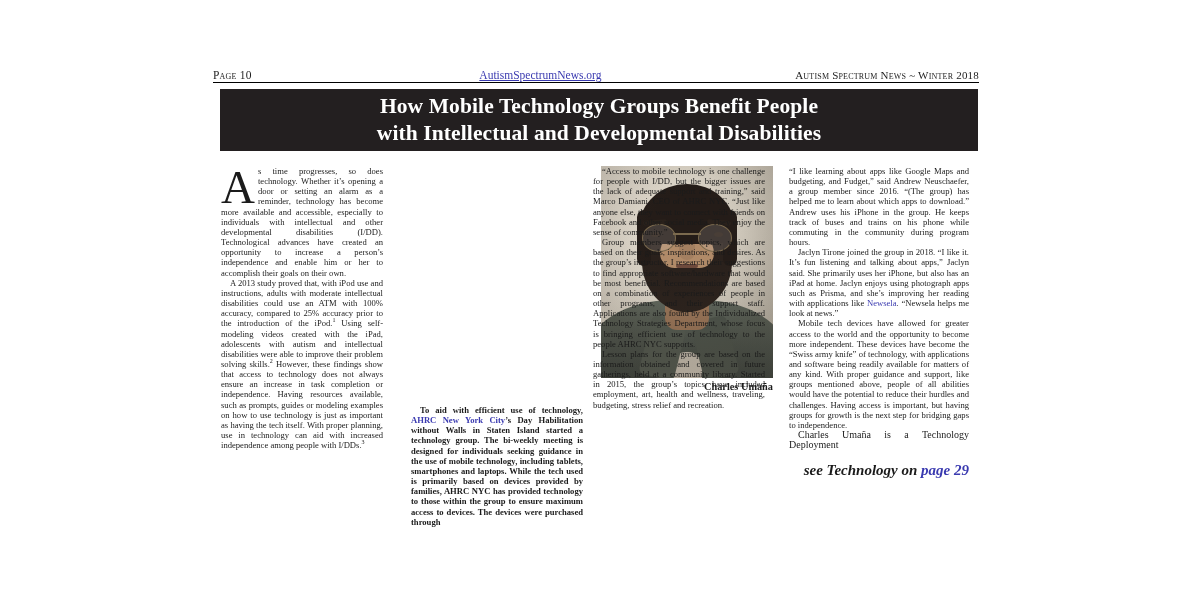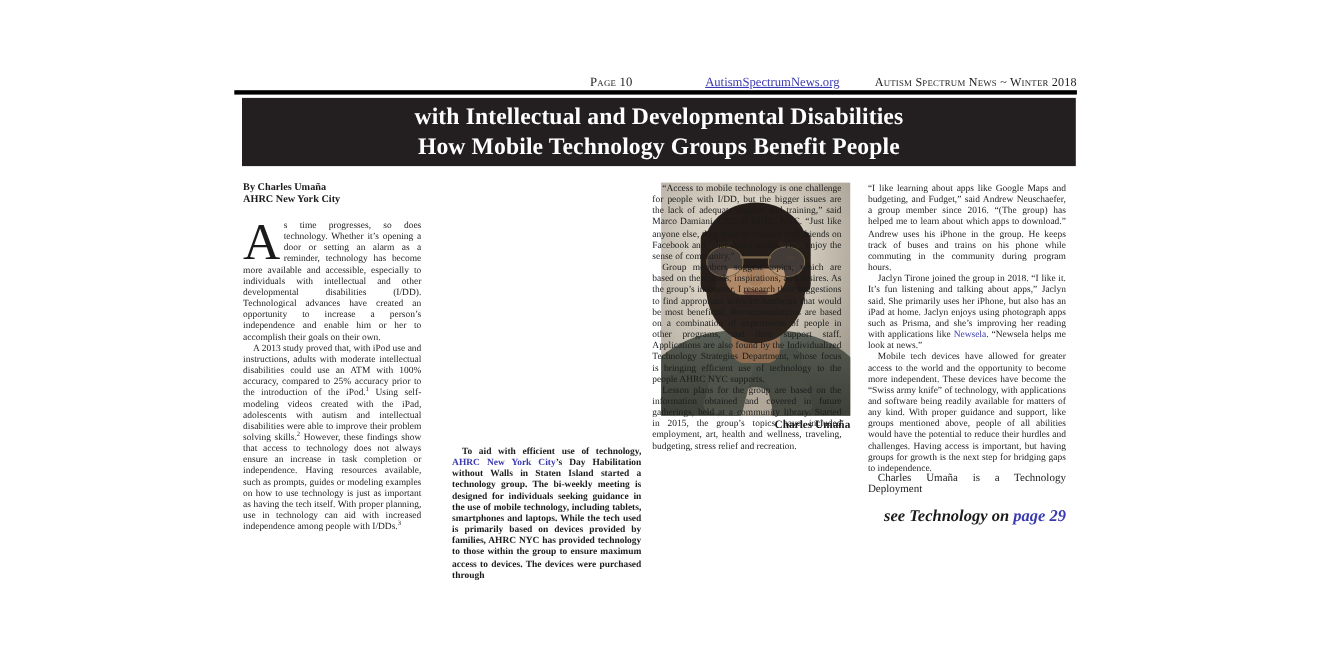--- a/index.html
+++ b/index.html
@@ -25,22 +25,22 @@
 
   
   .masthead {
     position: absolute;
     left: 213px;
     top: 61px;
     width: 766px;
     height: 20px;
     display: flex;
     align-items: flex-end;
-    justify-content: flex-end;
-    border-bottom: 4px solid #000000;
+    justify-content: space-between;
+    border-bottom: 1px solid #000000;
     padding-bottom: 1px;
     gap: 32px;
   }
   .mh-page {
     font-family: "Liberation Serif", serif;
     font-size: 11.5px;
     font-variant: small-caps;
     letter-spacing: 0.2px;
     color: #1d1d1d;
     white-space: nowrap;
@@ -339,31 +339,27 @@
 
 <div class="page">
 
   <div class="masthead">
     <span class="mh-page">Page 10</span>
     <span class="mh-site">AutismSpectrumNews.org</span>
     <span class="mh-issue">Autism Spectrum News ~ Winter 2018</span>
   </div>
 
   <div class="banner">
+    <div class="banner-line">How Mobile Technology Groups Benefit People</div>
     <div class="banner-line">with Intellectual and Developmental Disabilities</div>
-    <div class="banner-line">How Mobile Technology Groups Benefit People</div>
   </div>
 
   <div class="cols">
 
     <div class="col col1">
-      <div class="byline">
-        <div>By Charles Umaña</div>
-        <div>AHRC New York City</div>
-      </div>
 
       <p class="para nofirst"><span class="dropcap">A</span><span>s time progresses, so does technology. Whether it’s opening a door or setting an alarm as a reminder, technology has become more available and accessible, especially to individuals with intellectual and other developmental disabilities (I/DD). Technological advances have created an opportunity to increase a person’s independence and enable him or her to accomplish their goals on their own.</span></p>
 
       <p class="para"><span>A 2013 study proved that, with iPod use and instructions, adults with moderate intellectual disabilities could use an ATM with 100% accuracy, compared to 25% accuracy prior to the introduction of the iPod.</span><sup class="fn">1</sup><span> Using self-modeling videos created with the iPad, adolescents with autism and intellectual disabilities were able to improve their problem solving skills.</span><sup class="fn">2</sup><span> However, these findings show that access to technology does not always ensure an increase in task completion or independence. Having resources available, such as prompts, guides or modeling examples on how to use technology is just as important as having the tech itself. With proper planning, use in technology can aid with increased independence among people with I/DDs.</span><sup class="fn">3</sup></p>
     </div>
 
     <div class="col col2">
       <div class="photo-wrap">
         <div class="photo">
           <div class="ph-bg"></div>

